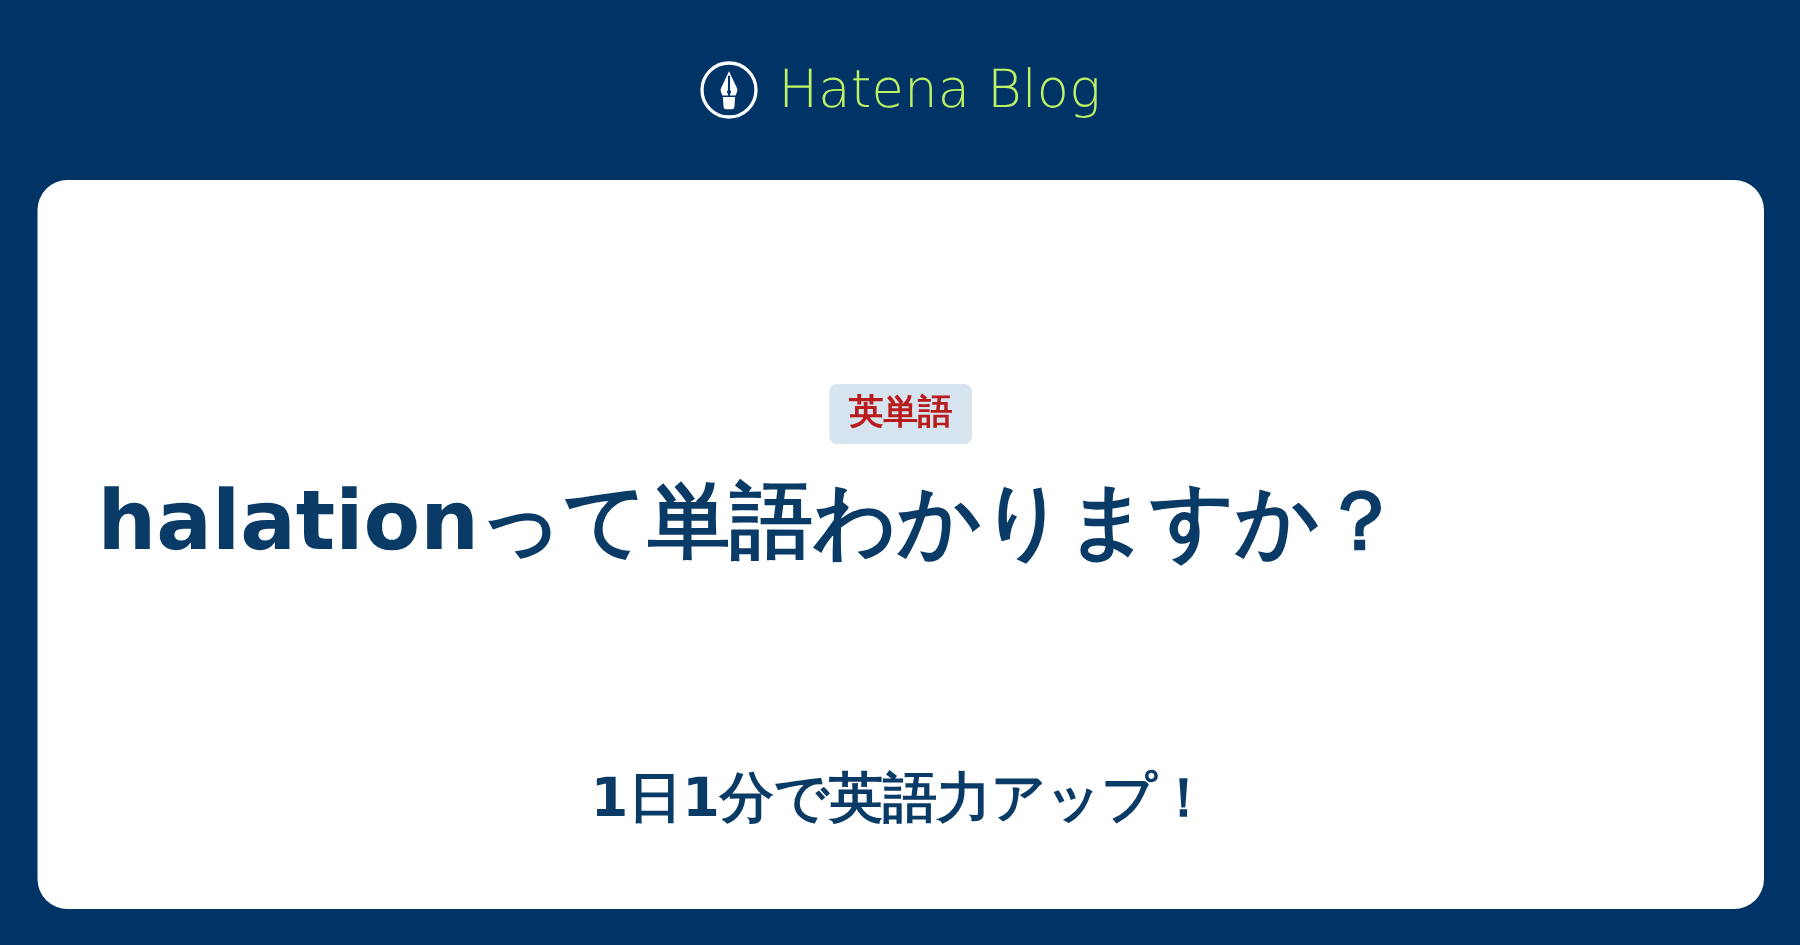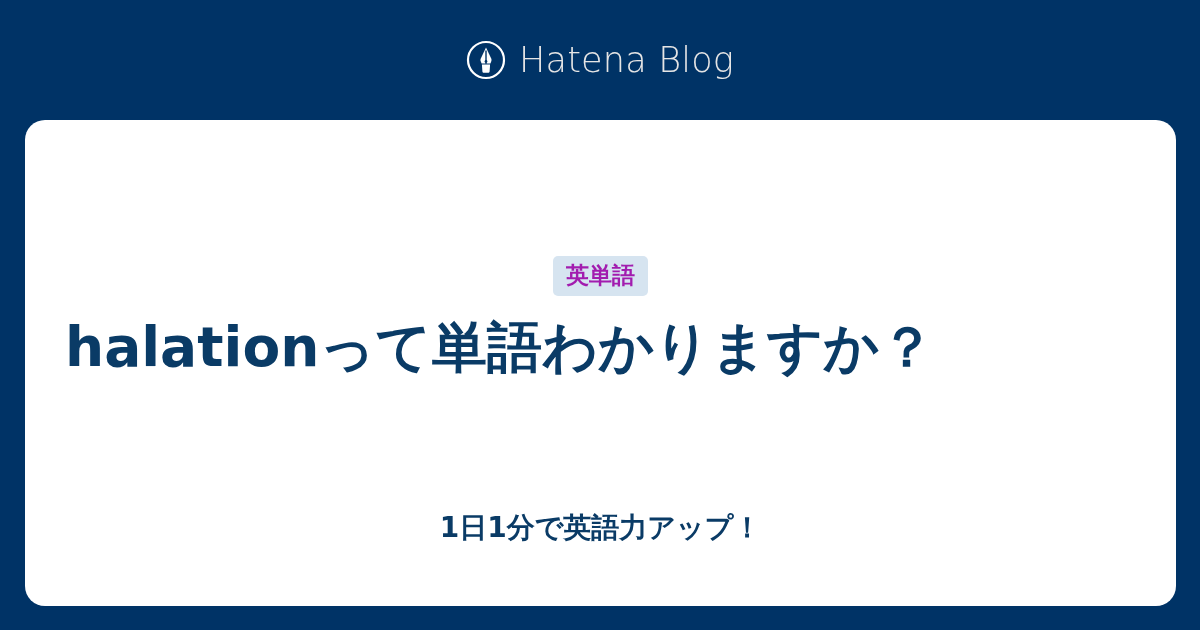--- a/index.html
+++ b/index.html
@@ -35,21 +35,21 @@
     justify-content: center;
     gap: 13px;
   }
   .brand-logo-icon {
     width: 40px;
     height: 40px;
     flex: 0 0 40px;
     display: block;
   }
   .brand-name {
-    color: #e5e5e5;
+    color: #bef264;
     font-size: 35px;
     font-weight: 300;
     letter-spacing: 0.2px;
     line-height: 1;
     white-space: nowrap;
     font-family: "DejaVu Sans", "Liberation Sans", sans-serif;
   }
 
   
   .content-card {
@@ -73,21 +73,21 @@
     top: 136px;
     left: 0;
     right: 0;
     display: flex;
     align-items: center;
     justify-content: center;
     gap: 14px;
   }
   .tag-chip {
     background: #d6e4f0;
-    color: #a21caf;
+    color: #b91c1c;
     font-size: 23px;
     font-weight: 700;
     line-height: 1;
     padding: 8px 13px 9px 13px;
     border-radius: 5px;
     white-space: nowrap;
     font-family: "DejaVu Sans", "Liberation Sans", sans-serif;
   }
 
   
@@ -107,21 +107,21 @@
   }
 
   
   .blog-subtitle {
     position: absolute;
     top: 390px;
     left: 40px;
     right: 40px;
     text-align: center;
     color: #0a3b66;
-    font-size: 28px;
+    font-size: 36px;
     font-weight: 700;
     line-height: 1.3;
     font-family: "DejaVu Sans", "Liberation Sans", sans-serif;
     margin: 0;
   }
 </style>
 </head>
 <body>
 
 <div id="og-card">

